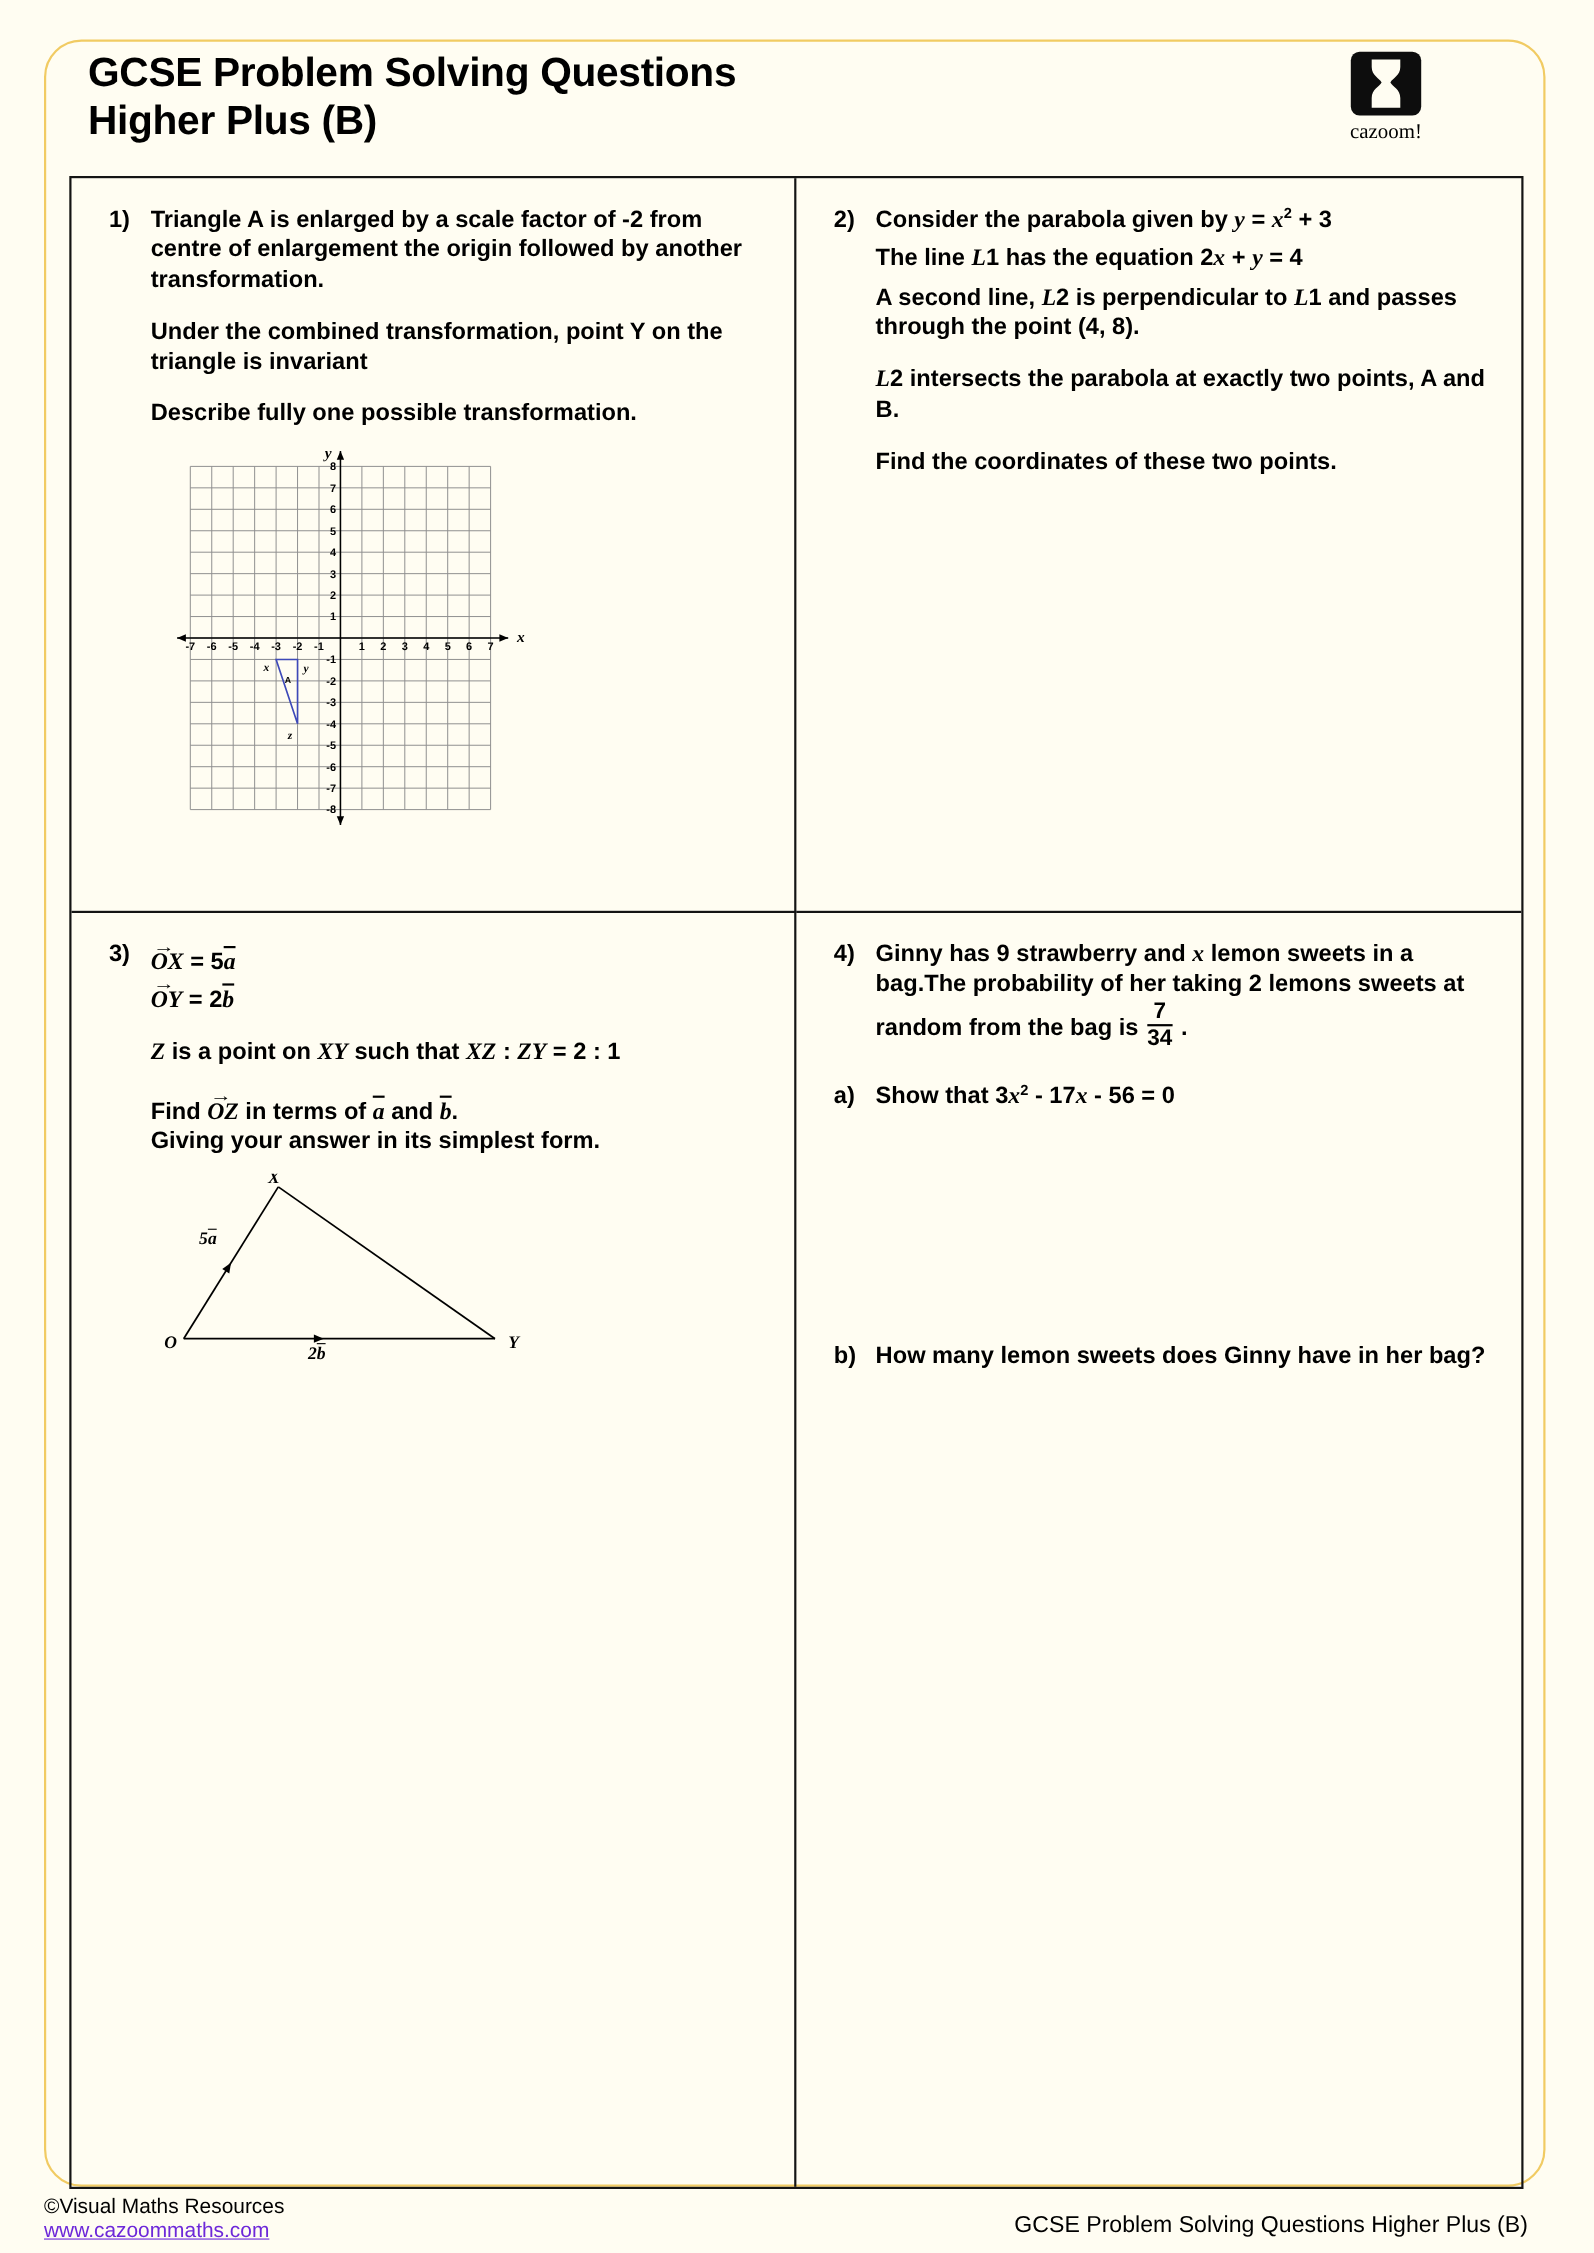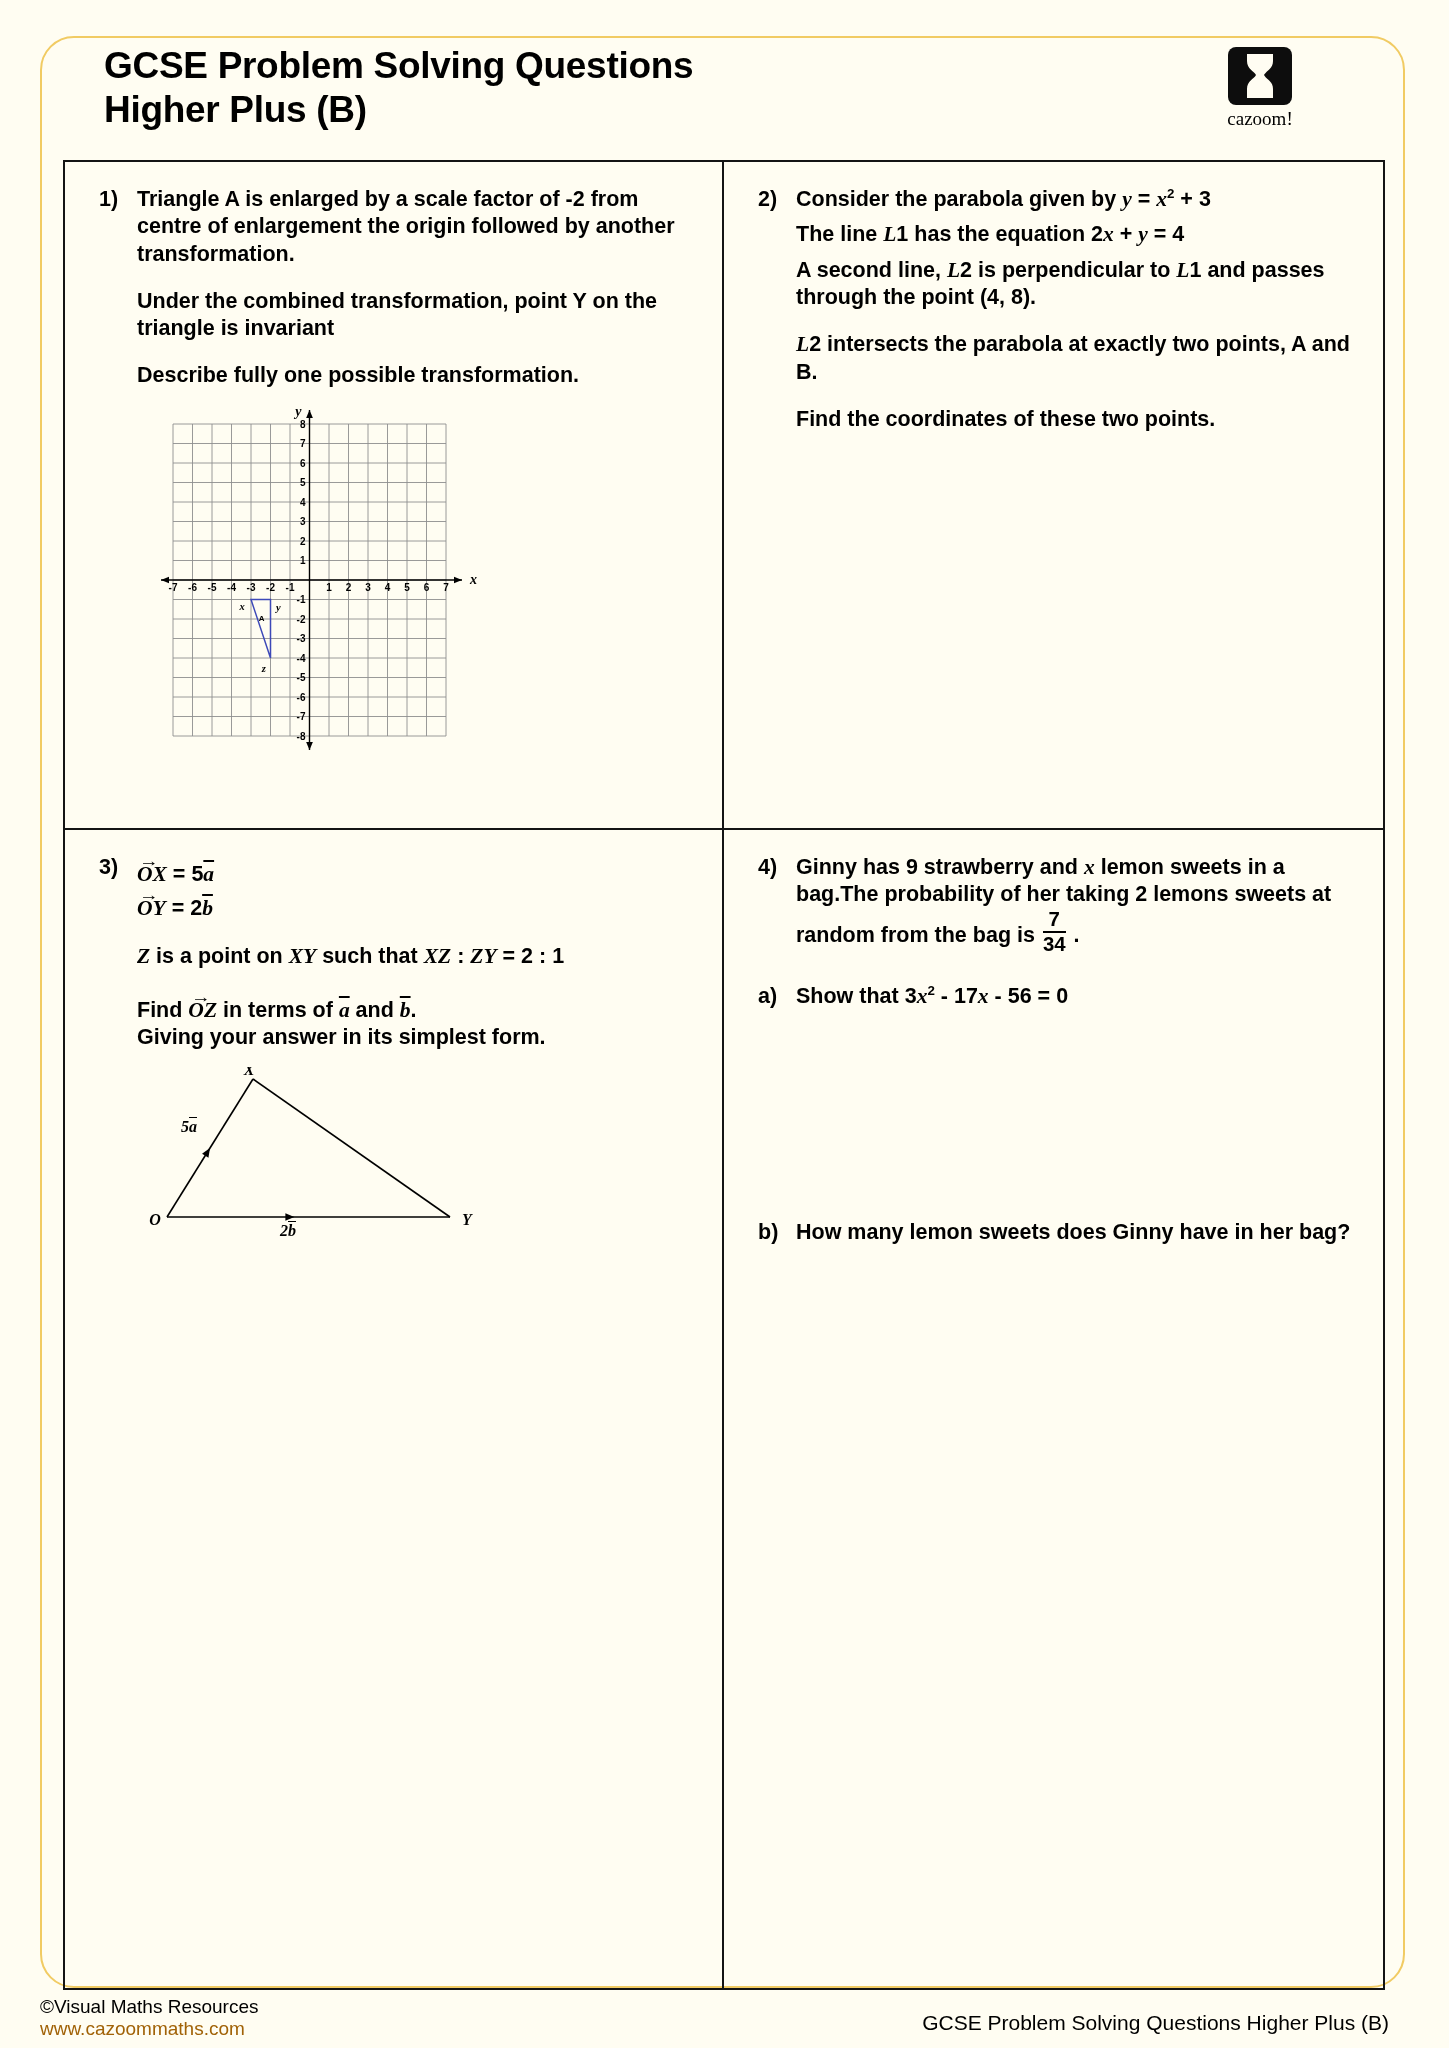--- a/index.html
+++ b/index.html
@@ -7,21 +7,21 @@
     width:1449px;height:2048px;position:relative;overflow:hidden;
     background:#fffdf2;color:#000;
     font-family:"Liberation Sans",sans-serif;
   }
   .frame{
     position:absolute;left:40px;top:36px;width:1365px;height:1952px;
     border:2px solid #f1cb63;border-radius:34px;box-sizing:border-box;
     pointer-events:none;
   }
   .title{
-    position:absolute;left:104px;top:44px;
+    position:absolute;left:80px;top:44px;
     font-size:37px;font-weight:900;line-height:1.18;letter-spacing:-0.3px;
   }
   .logo{position:absolute;left:1218px;top:46px;width:84px;text-align:center;}
   .logo-text{font-family:"Liberation Serif",serif;font-weight:400;font-size:19px;margin-top:-2px;}
   .qbox{
     position:absolute;left:63px;top:160px;width:1322px;height:1830px;
     border:2px solid #141414;box-sizing:border-box;
     display:grid;grid-template-columns:1fr 1fr;grid-template-rows:668px 1fr;
   }
   .qcell{box-sizing:border-box;padding:24px 26px 0 34px;font-weight:700;font-size:21.5px;line-height:1.27;}
@@ -40,21 +40,21 @@
   .va{position:absolute;left:8%;top:-0.62em;font-size:0.68em;font-style:normal;transform:scaleX(1.35);transform-origin:left center;}
   .eqline{padding-top:7px;}
   sup{font-size:0.62em;vertical-align:super;}
   .frac{display:inline-block;vertical-align:-0.45em;text-align:center;line-height:1.05;font-size:0.95em;margin:0 2px;}
   .fn{display:block;border-bottom:2px solid #000;padding:0 3px 1px;}
   .fd{display:block;padding-top:1px;}
   .graph{margin:14px 0 0 0;}
   .diagram{position:relative;margin:16px 0 0 10px;width:340px;height:180px;}
   .dg-label{position:absolute;font-family:"Liberation Serif",serif;font-weight:700;font-style:italic;font-size:16px;line-height:1;}
   .f-left{position:absolute;left:40px;top:1996px;font-size:19px;font-weight:400;line-height:1.15;}
-  .f-link{color:#a16207;cursor:pointer;}
+  .f-link{color:#6d28d9;text-decoration:underline;cursor:pointer;}
   .f-right{position:absolute;right:60px;top:2011px;font-size:21px;font-weight:400;}
 </style>
 </head>
 <body>
 
 <div class="frame"></div>
 
 <div class="title">
   <div>GCSE Problem Solving Questions</div>
   <div>Higher Plus (B)</div>

